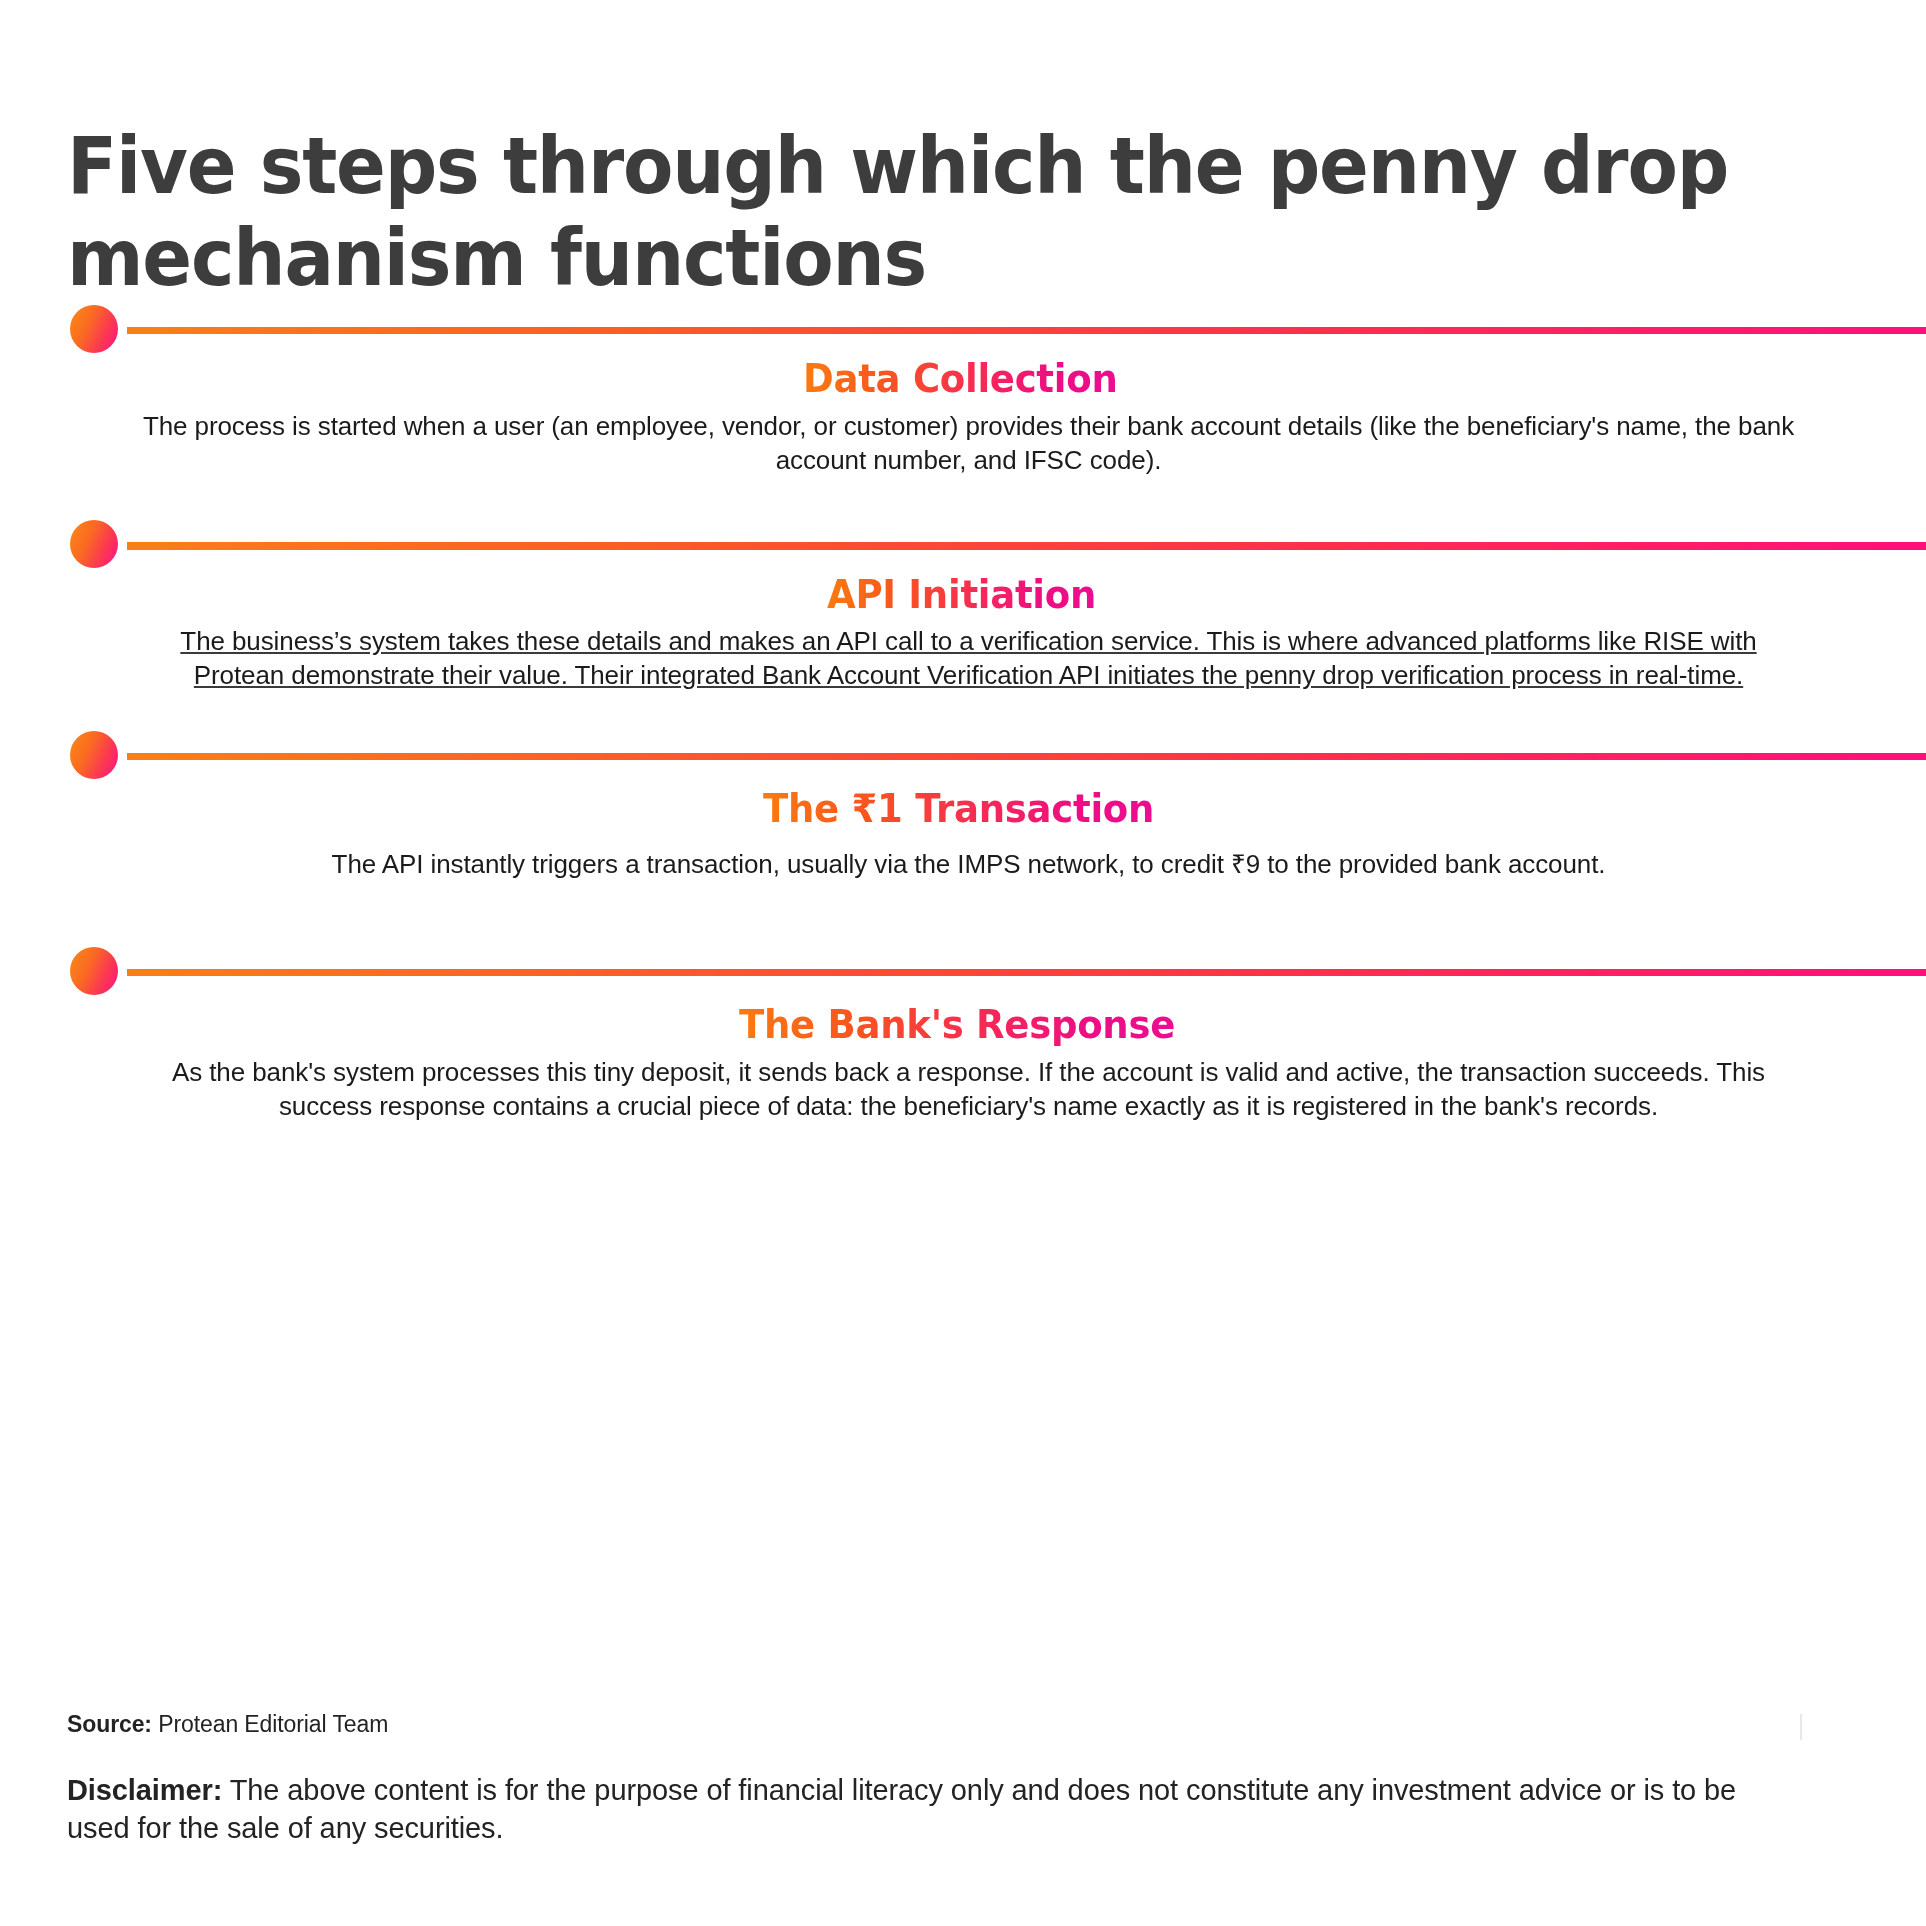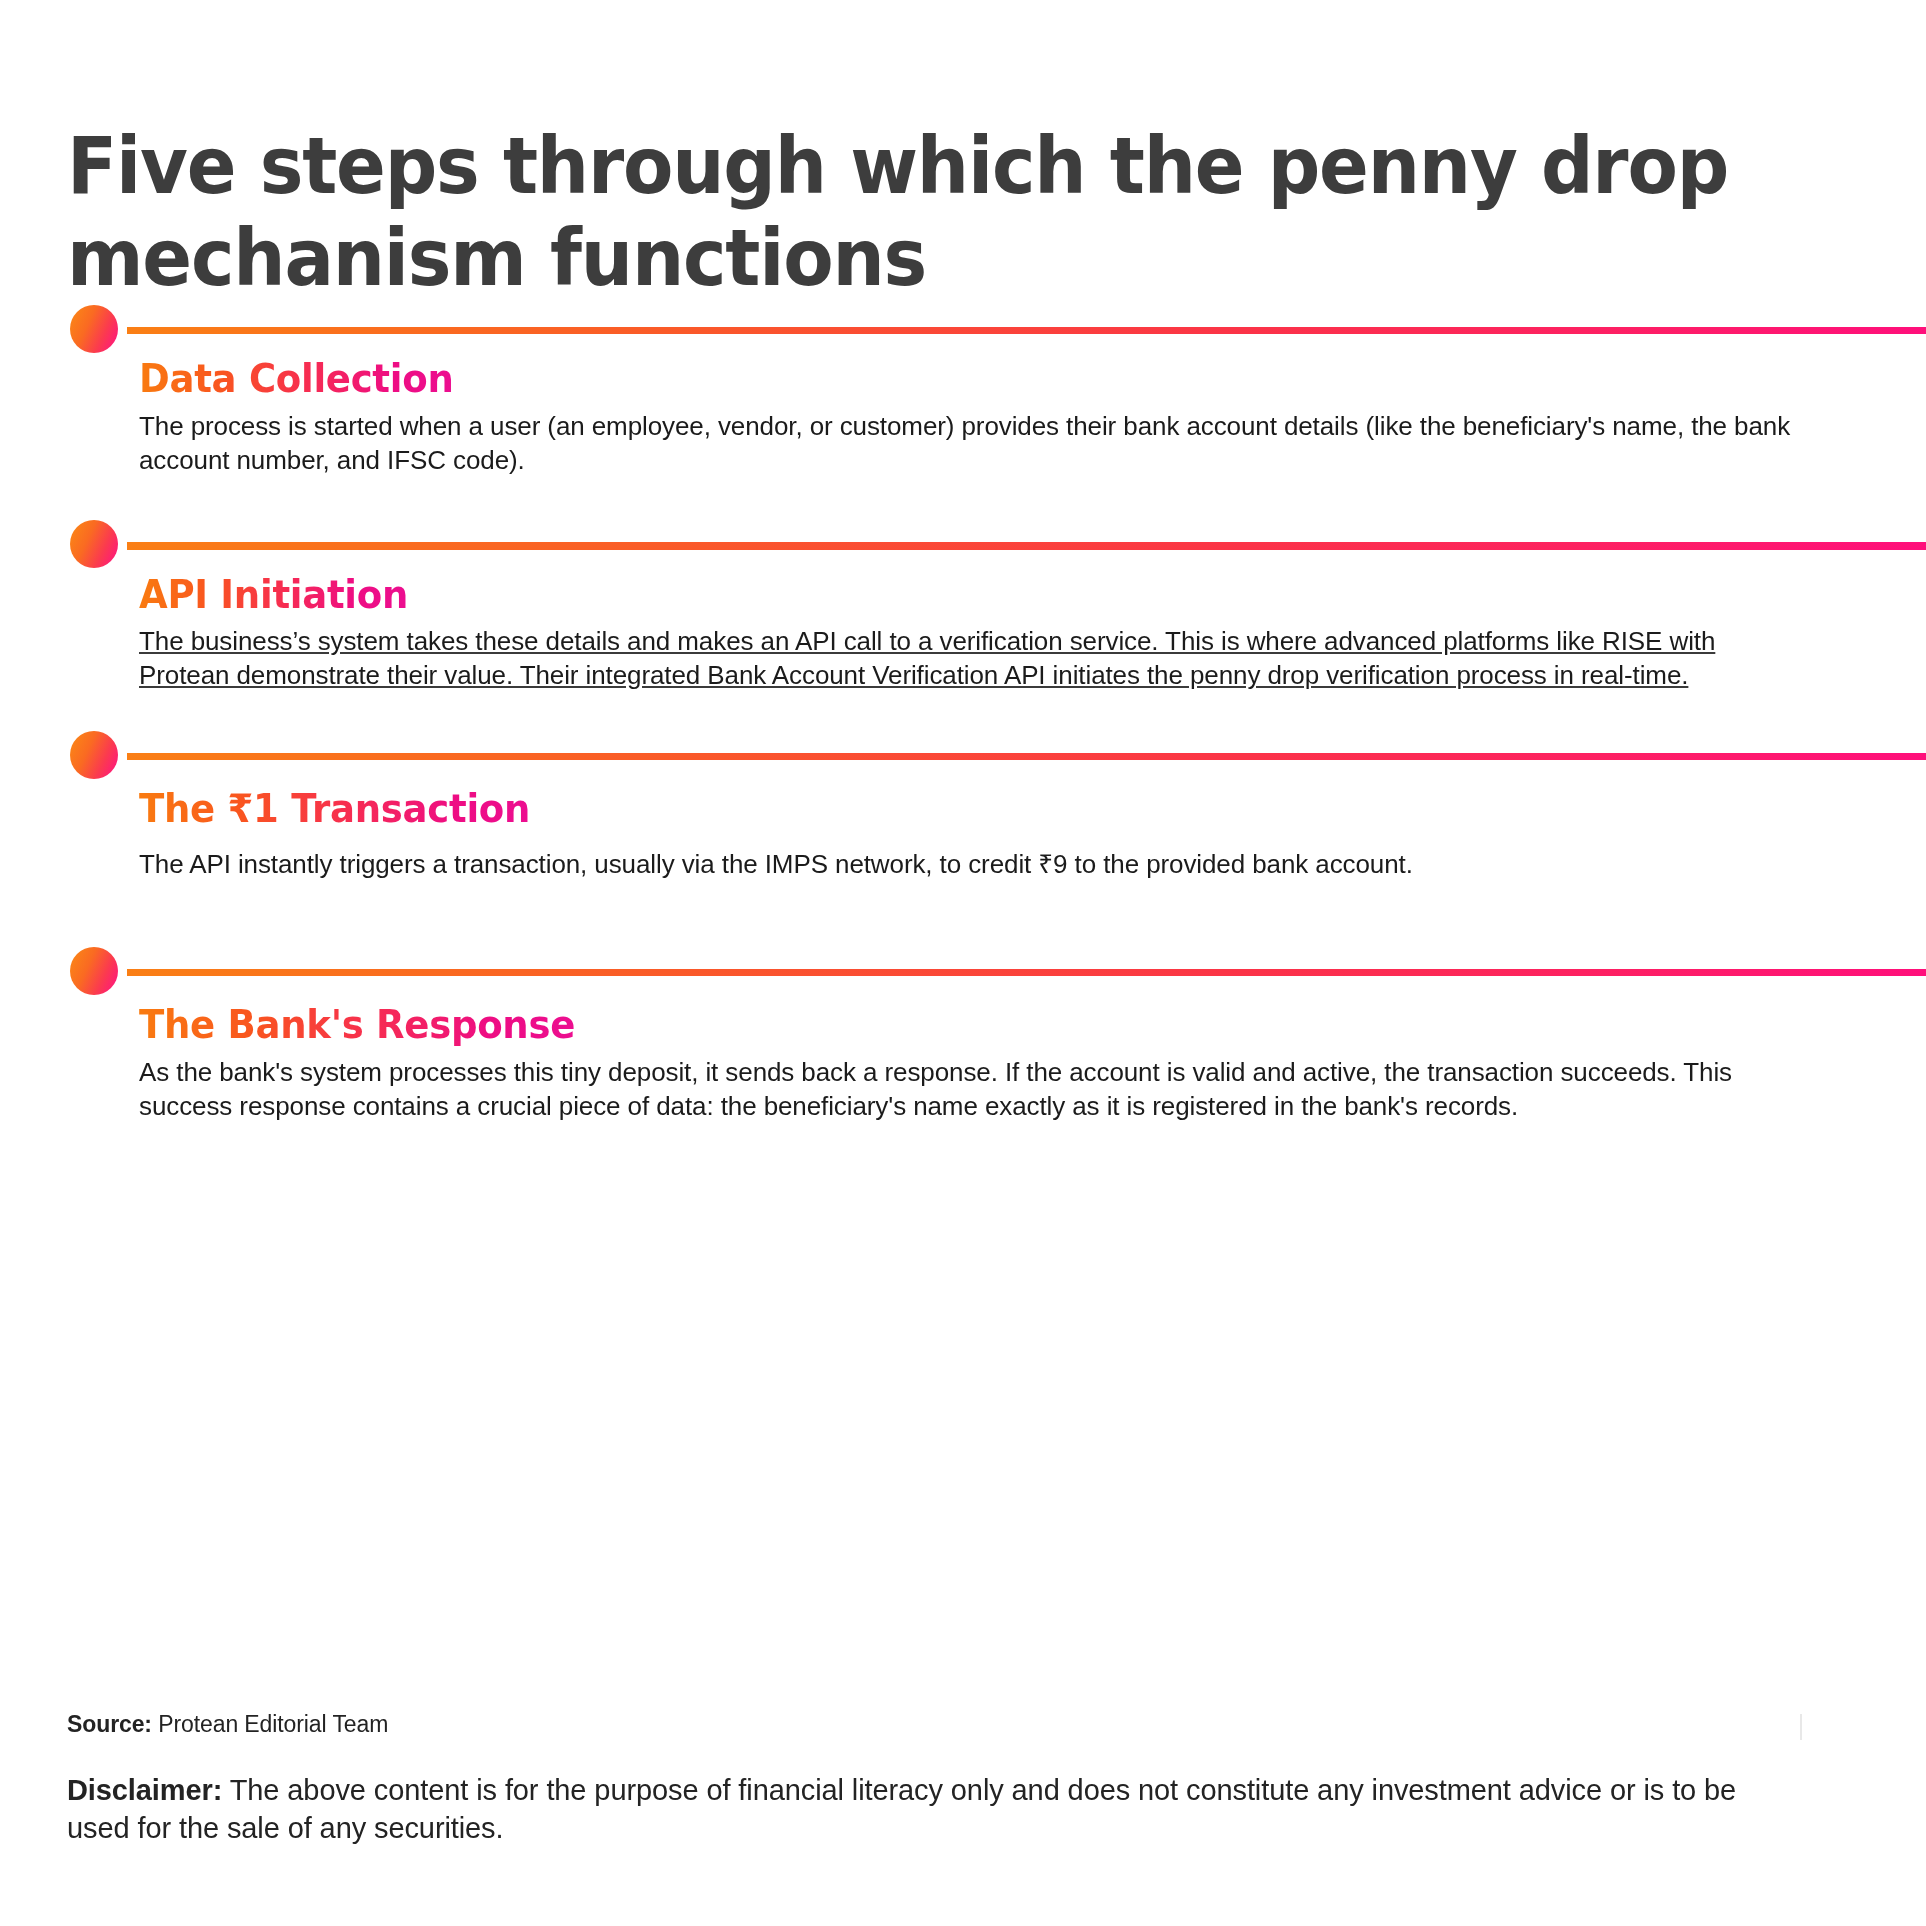--- a/index.html
+++ b/index.html
@@ -39,20 +39,21 @@
     transform: scaleX(0.93);
     transform-origin: left top;
   }
 
   
   .steps {
     position: absolute;
     left: 0;
     top: 324px;
     width: 1926px;
+    text-align: center;
   }
 
   .step {
     position: relative;
     width: 1926px;
   }
 
   .rule-wrap {
     position: relative;
     height: 10.3px;

